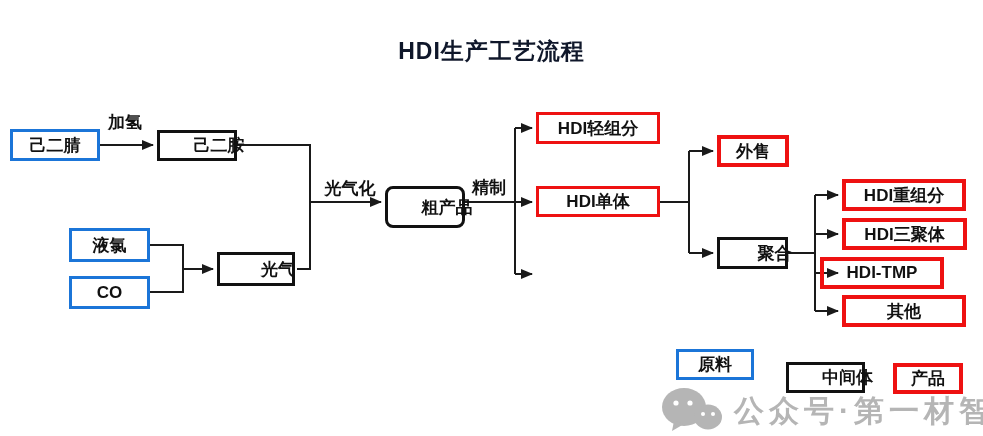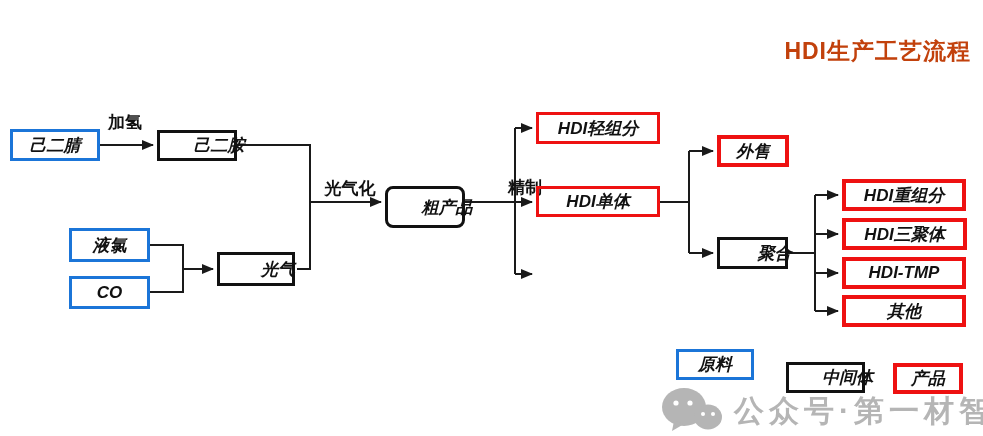--- a/index.html
+++ b/index.html
@@ -1,28 +1,28 @@
 <!DOCTYPE html>
 <html style="--raw-border: #1b75d8; --intermediate-border: #111111; --product-border: #ee1111; --line: #1a1a1a; --watermark: #b5b5b5;"><head>
 <meta charset="utf-8">
 <style>
   html,body{margin:0;padding:0;background:#fff;}
   #canvas{
     position:relative;width:983px;height:436px;background:#fff;overflow:hidden;
     font-family:"Liberation Sans","DejaVu Sans",sans-serif;color:#111;
   }
   .title{
-    position:absolute;left:0;right:12px;top:36px;text-align:right;
-    font-size:23px;font-weight:700;letter-spacing:1px;color:#c2410c;
+    position:absolute;left:0;right:0;top:36px;text-align:center;
+    font-size:23px;font-weight:700;letter-spacing:1px;color:#0f172a;
   }
   svg.connectors{position:absolute;left:0;top:0;z-index:2;}
   .node{
     position:absolute;display:flex;align-items:center;justify-content:center;
     background:transparent;font-size:17px;font-weight:700;color:#111;
-    box-sizing:border-box;z-index:3;white-space:nowrap;font-style:italic;
+    box-sizing:border-box;z-index:3;white-space:nowrap;
   }
   .raw{border:3px solid var(--raw-border,#1b75d8);}
   .intermediate{border:3px solid var(--intermediate-border,#111);padding-left:44px;}
   .product{border:3px solid var(--product-border,#ee1111);}
   .product.thick{border-width:4px;}
   .edge-label{
     position:absolute;font-size:17px;font-weight:700;color:#111;
     text-align:center;z-index:3;white-space:nowrap;
   }
   .watermark{
@@ -74,35 +74,35 @@
       <path d="M815,195 V311"></path>
       <path d="M815,195 H838" marker-end="url(#arrow)"></path>
       <path d="M815,234 H838" marker-end="url(#arrow)"></path>
       <path d="M815,273 H838" marker-end="url(#arrow)"></path>
       <path d="M815,311 H838" marker-end="url(#arrow)"></path>
     </g>
   </svg>
 
   <div class="edge-label" style="left:99px;top:111px;width:52px;">加氢</div>
   <div class="edge-label" style="left:314px;top:177px;width:72px;">光气化</div>
-  <div class="edge-label" style="left:466px;top:176px;width:46px;margin-left:36px;">精制</div>
+  <div class="edge-label" style="left:466px;top:176px;width:46px;">精制</div>
 
   <div class="node raw" style="left:10px;top:129px;width:90px;height:32px;">己二腈</div>
   <div class="node intermediate" style="left:157px;top:130px;width:80px;height:31px;">己二胺</div>
   <div class="node raw" style="left:69px;top:228px;width:81px;height:34px;">液氯</div>
   <div class="node raw" style="left:69px;top:276px;width:81px;height:33px;">CO</div>
   <div class="node intermediate" style="left:217px;top:252px;width:78px;height:34px;">光气</div>
   <div class="node intermediate" style="left:385px;top:186px;width:80px;height:42px;border-radius:8px;">粗产品</div>
   <div class="node product" style="left:536px;top:112px;width:124px;height:32px;">HDI轻组分</div>
   <div class="node product" style="left:536px;top:186px;width:124px;height:31px;">HDI单体</div>
   <div class="node product thick" style="left:717px;top:135px;width:72px;height:32px;">外售</div>
   <div class="node intermediate" style="left:717px;top:237px;width:71px;height:32px;">聚合</div>
   <div class="node product thick" style="left:842px;top:179px;width:124px;height:32px;">HDI重组分</div>
   <div class="node product thick" style="left:842px;top:218px;width:125px;height:32px;">HDI三聚体</div>
-  <div class="node product thick" style="left:842px;top:257px;width:124px;height:32px;">HDI-TMP</div>
+  <div class="node product thick" style="left:820px;top:257px;width:124px;height:32px;">HDI-TMP</div>
   <div class="node product thick" style="left:842px;top:295px;width:124px;height:32px;">其他</div>
 
   <div class="node raw" style="left:676px;top:349px;width:78px;height:31px;">原料</div>
   <div class="node intermediate" style="left:786px;top:362px;width:79px;height:31px;text-align:right;">中间体</div>
   <div class="node product thick" style="left:893px;top:363px;width:70px;height:31px;">产品</div>
 
   <div class="watermark">
     <svg width="62" height="52" viewBox="0 0 62 52">
       <ellipse cx="24" cy="22" rx="22" ry="19" fill="#b5b5b5"></ellipse>
       <path d="M14,36 L12,46 L24,39 Z" fill="#b5b5b5"></path>

